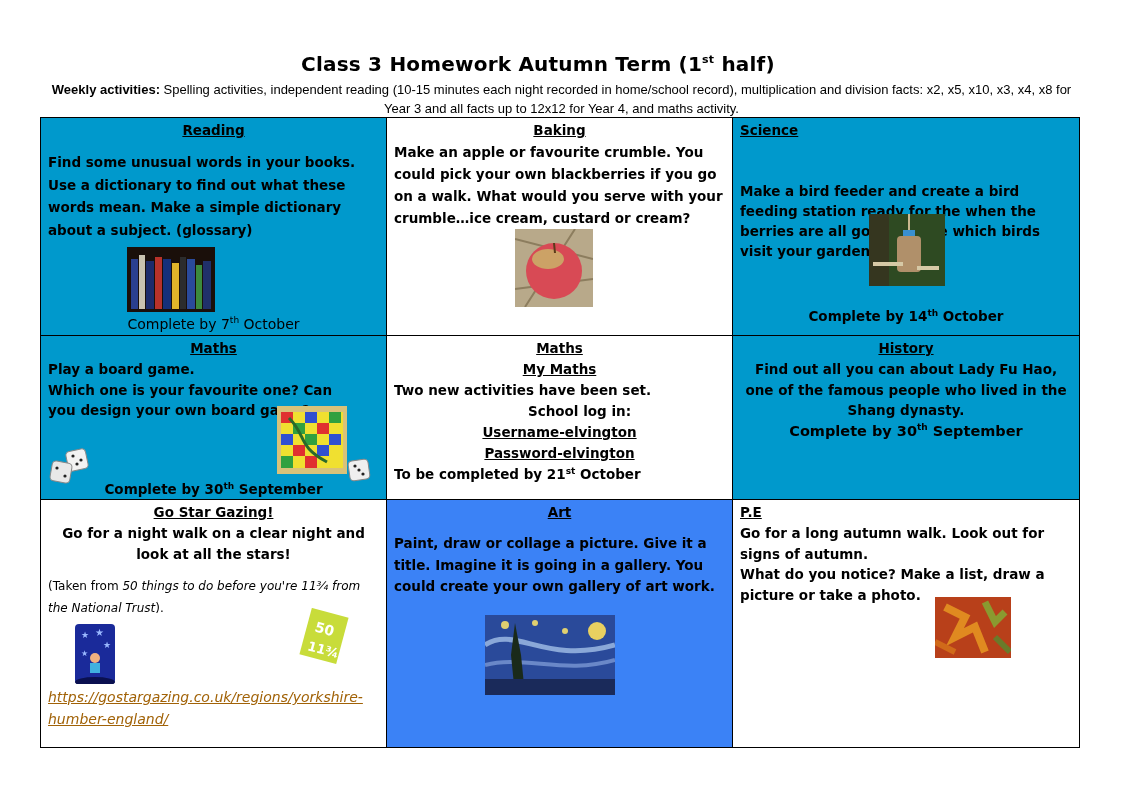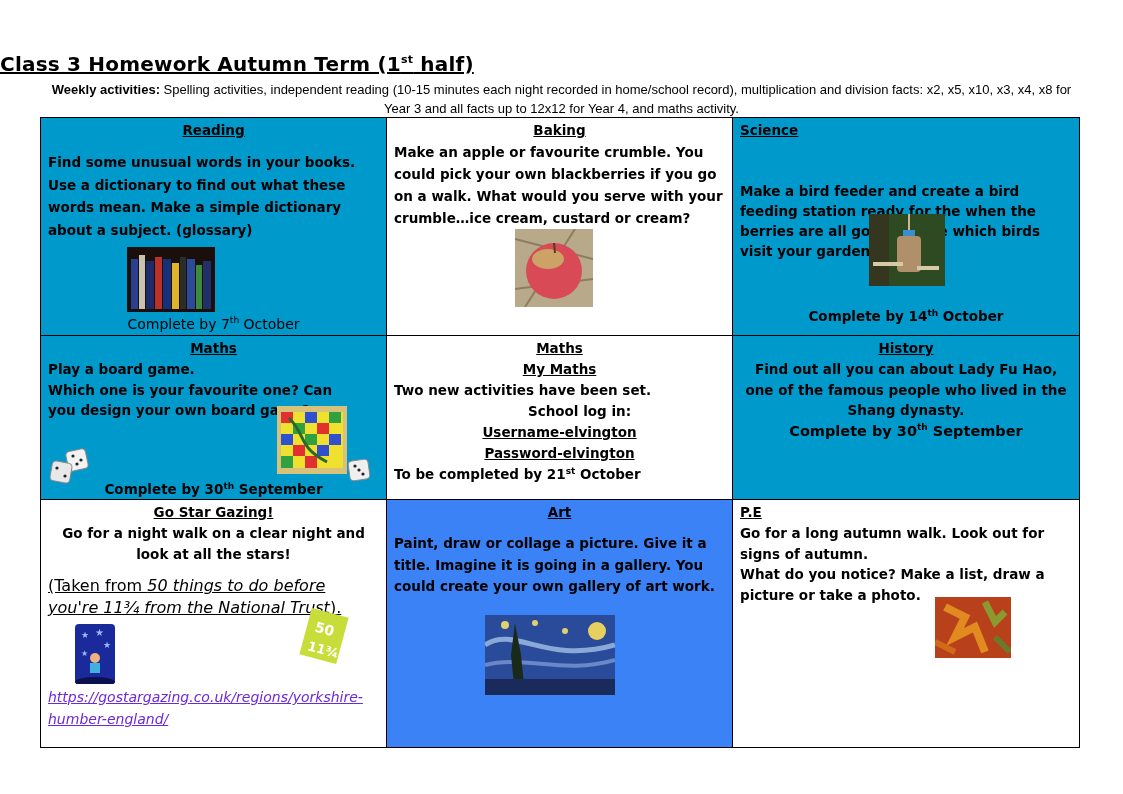--- a/index.html
+++ b/index.html
@@ -1,38 +1,38 @@
 <!DOCTYPE html>
 <html><head>
 <meta charset="utf-8">
 <style>
   html, body { margin: 0; padding: 0; background: #ffffff; }
   body { width: 1123px; height: 794px; position: relative; overflow: hidden;
          font-family: "DejaVu Sans", sans-serif; color: #000; }
-  .title { position: absolute; top: 52px; left: 0; width: 1076px; 
-           font-size: 20px; font-weight: bold; text-decoration: underline; letter-spacing: 0.2px; }
+  .title { position: absolute; top: 52px; left: 0; width: 1076px; text-align: center;
+           font-size: 20px; font-weight: bold; letter-spacing: 0.2px; }
   .title sup { font-size: 11px; }
   .weekly { position: absolute; top: 80px; left: 40px; width: 1043px; text-align: center;
             font-family: "Liberation Sans", sans-serif; font-size: 13px; line-height: 19px; }
   .weekly b { font-weight: bold; }
   table.grid { position: absolute; top: 117px; left: 40px; border-collapse: collapse;
                table-layout: fixed; width: 1039px; }
   table.grid td { border: 1.2px solid #000; vertical-align: top; padding: 2px 7px; position: relative;
                   font-size: 13.5px; line-height: 21px; font-weight: bold; }
   .blue { background: #0099cc; }
   .bright { background: #3b82f6; }
   .white { background: #ffffff; }
   .hd { text-align: center; text-decoration: underline; display: block; font-weight: bold; }
   .hd-left { text-decoration: underline; display: block; }
   .center { text-align: center; }
   .normal { font-weight: normal; }
   sup { font-size: 9px; line-height: 0; }
   .pic { position: absolute; border: 0; }
   .due { position: absolute; left: 0; right: 0; text-align: center; }
-  a.link { color: #6d28d9; text-decoration: underline; font-style: italic; font-weight: normal; }
+  a.link { color: #a16207; text-decoration: underline; font-style: italic; font-weight: normal; }
   .small { font-size: 12.5px; line-height: 18.5px; }
 </style>
 </head>
 <body>
 
 <div class="title"><span>Class 3 Homework Autumn Term (1</span><sup>st</sup><span> half)</span></div>
 
 <div class="weekly"><b>Weekly activities:</b><span> Spelling activities, independent reading (10-15 minutes each night recorded in home/school record), multiplication and division facts: x2, x5, x10, x3, x4, x8 for Year 3 and all facts up to 12x12 for Year 4, and maths activity.</span></div>
 
 <table class="grid">
@@ -147,21 +147,21 @@
       <span class="hd">History</span>
       <div class="center" style="line-height:20.5px;">Find out all you can about Lady Fu Hao, one of the famous people who lived in the Shang dynasty.</div>
       <div class="center" style="font-size:14.5px;"><span>Complete by 30</span><sup>th</sup><span> September</span></div>
     </td>
   </tr>
   <tr style="height:248px">
 
     <td class="white">
       <span class="hd">Go Star Gazing!</span>
       <div class="center" style="line-height:21px;">Go for a night walk on a clear night and look at all the stars!</div>
-      <div class="normal" style="margin-top:10px;font-size:16px;line-height:22px;text-decoration:underline;"><span>(Taken from </span><i>50 things to do before you're 11¾ from the National Trust</i><span>).</span></div>
+      <div class="normal" style="margin-top:10px;font-size:12px;line-height:22px;"><span>(Taken from </span><i>50 things to do before you're 11¾ from the National Trust</i><span>).</span></div>
       <svg class="pic" style="left:34px;top:124px;" width="40" height="60">
         <rect width="40" height="60" rx="4" fill="#1a2a9a"></rect>
         <text x="6" y="14" fill="#9ab8ff" font-size="9">★</text>
             <text x="20" y="12" fill="#9ab8ff" font-size="10">★</text>
         <text x="28" y="24" fill="#9ab8ff" font-size="9">★</text>
             <text x="6" y="32" fill="#9ab8ff" font-size="8">★</text>
         <circle cx="20" cy="34" r="5" fill="#f0b080"></circle>
             <rect x="15" y="39" width="10" height="10" fill="#40b0e0"></rect>
         <ellipse cx="20" cy="58" rx="20" ry="5" fill="#0a1050"></ellipse>
       </svg>

